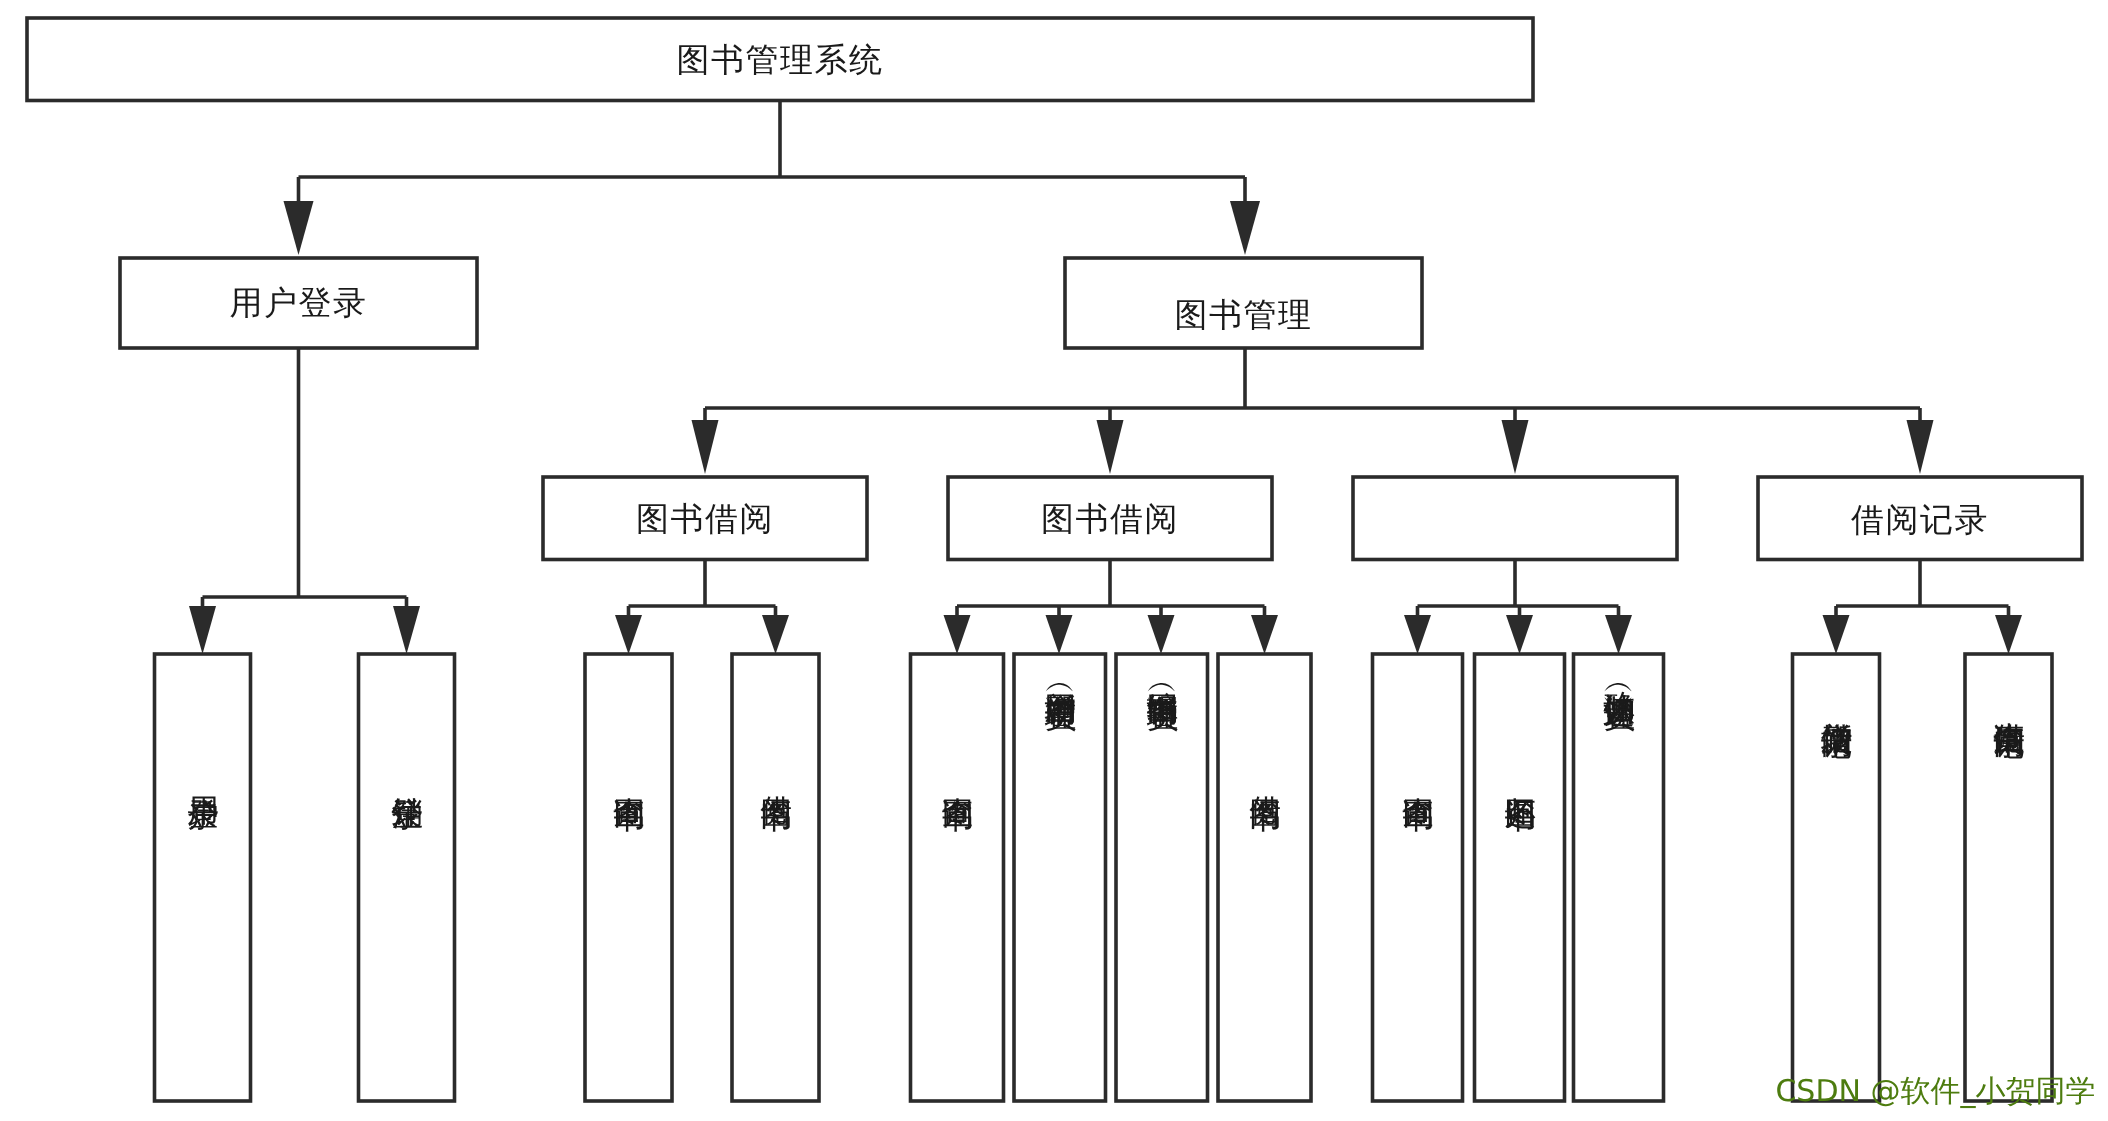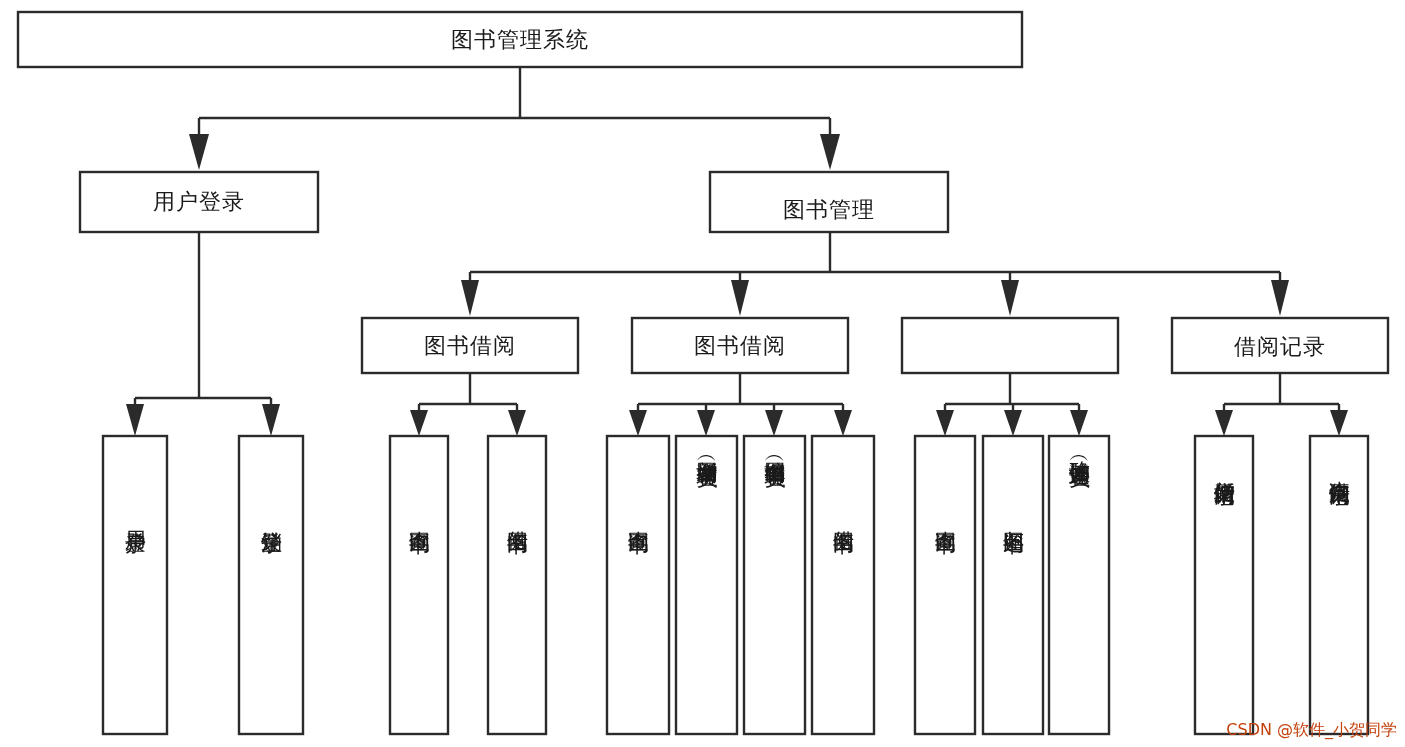--- a/index.html
+++ b/index.html
@@ -72,22 +72,22 @@
     font-size: 22px;
     color: #1a1a1a;
     letter-spacing: 1px;
     white-space: nowrap;
   }
   #watermark {
     position: absolute;
     right: 8px;
     bottom: 6px;
     font-family: "DejaVu Sans", "Liberation Sans", sans-serif;
-    font-size: 16px;
-    color: #c2410c;
+    font-size: 20px;
+    color: #4d7c0f;
     white-space: nowrap;
     pointer-events: none;
   }
 </style>
 </head>
 <body>
 
 <div id="diagram-root">
 
   <svg class="diagram-canvas" viewBox="0 0 1405 747">

